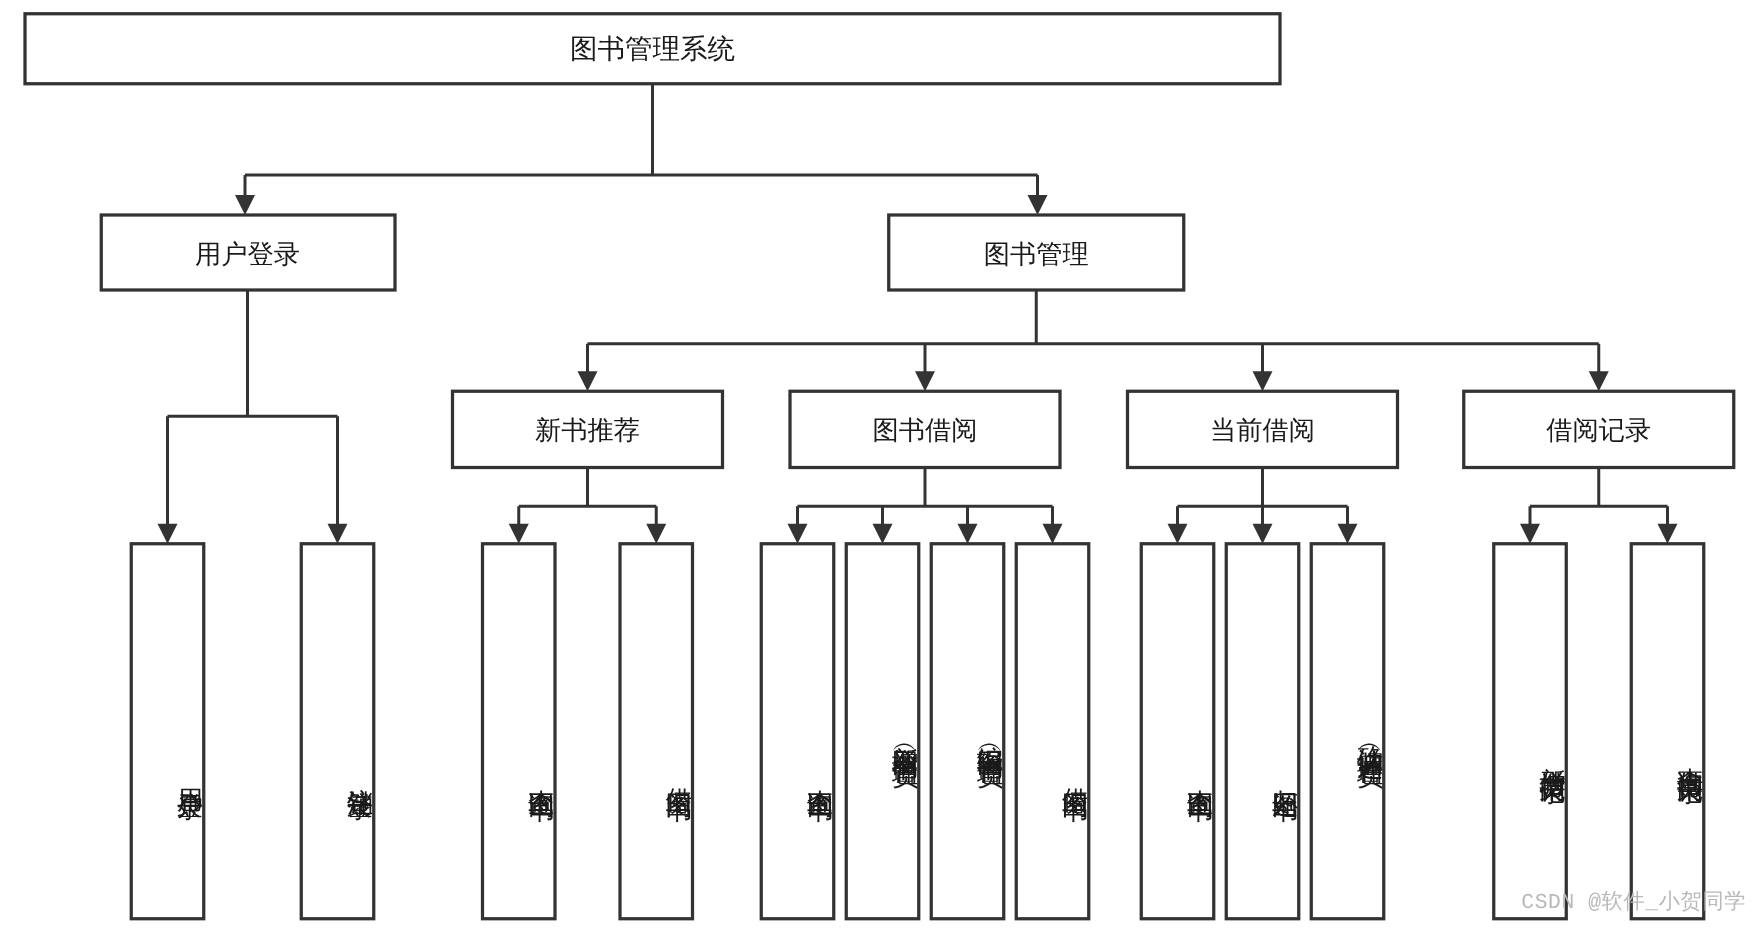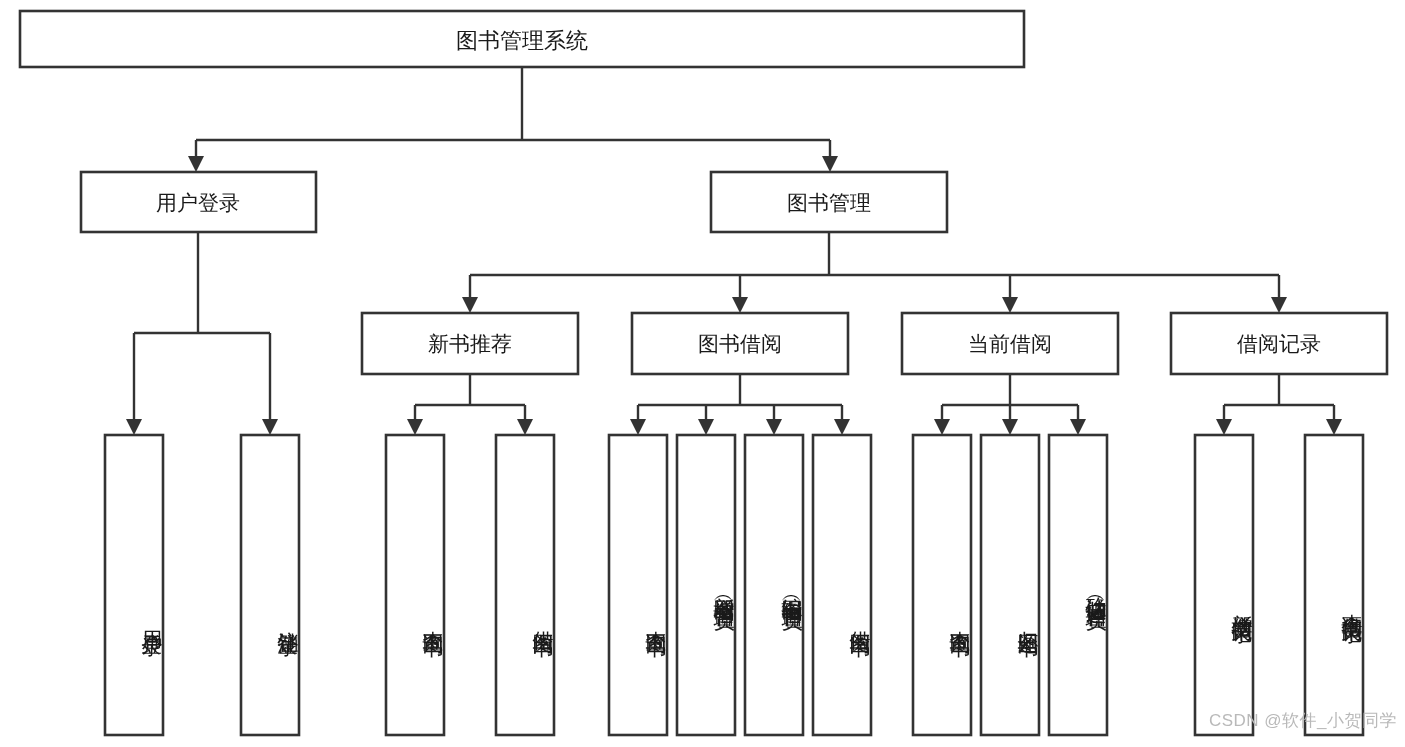--- a/index.html
+++ b/index.html
@@ -71,21 +71,21 @@
     height: 100%;
     display: flex;
     align-items: flex-start;
     justify-content: center;
     white-space: nowrap;
   }
   .watermark {
     position: absolute;
     right: 8px;
     bottom: 6px;
-    font-family: Liberation Sans, sans-serif;
+    font-family: Liberation Mono, monospace;
     font-size: 17px;
     color: #b9b9b9;
     letter-spacing: 0.5px;
     user-select: none;
     white-space: nowrap;
   }
 </style>
 </head>
 <body>
 

